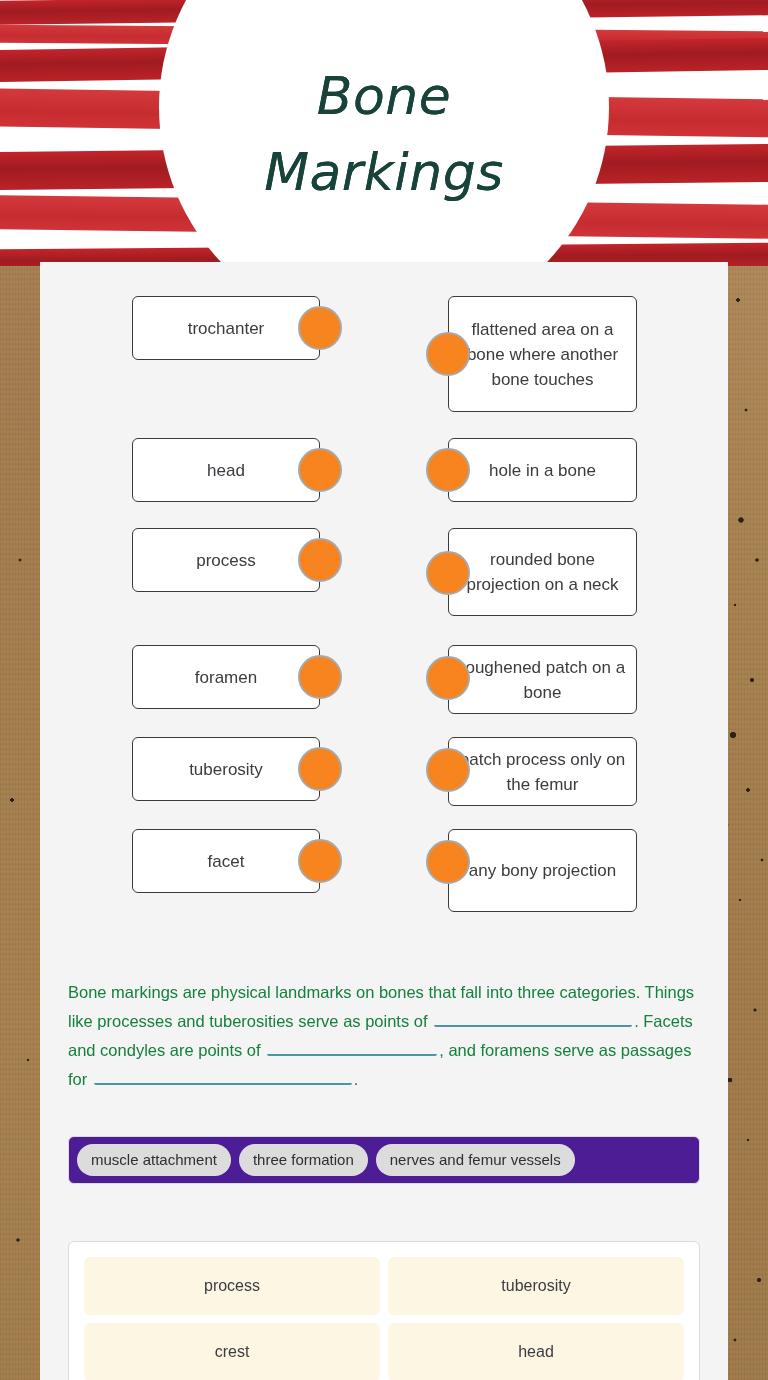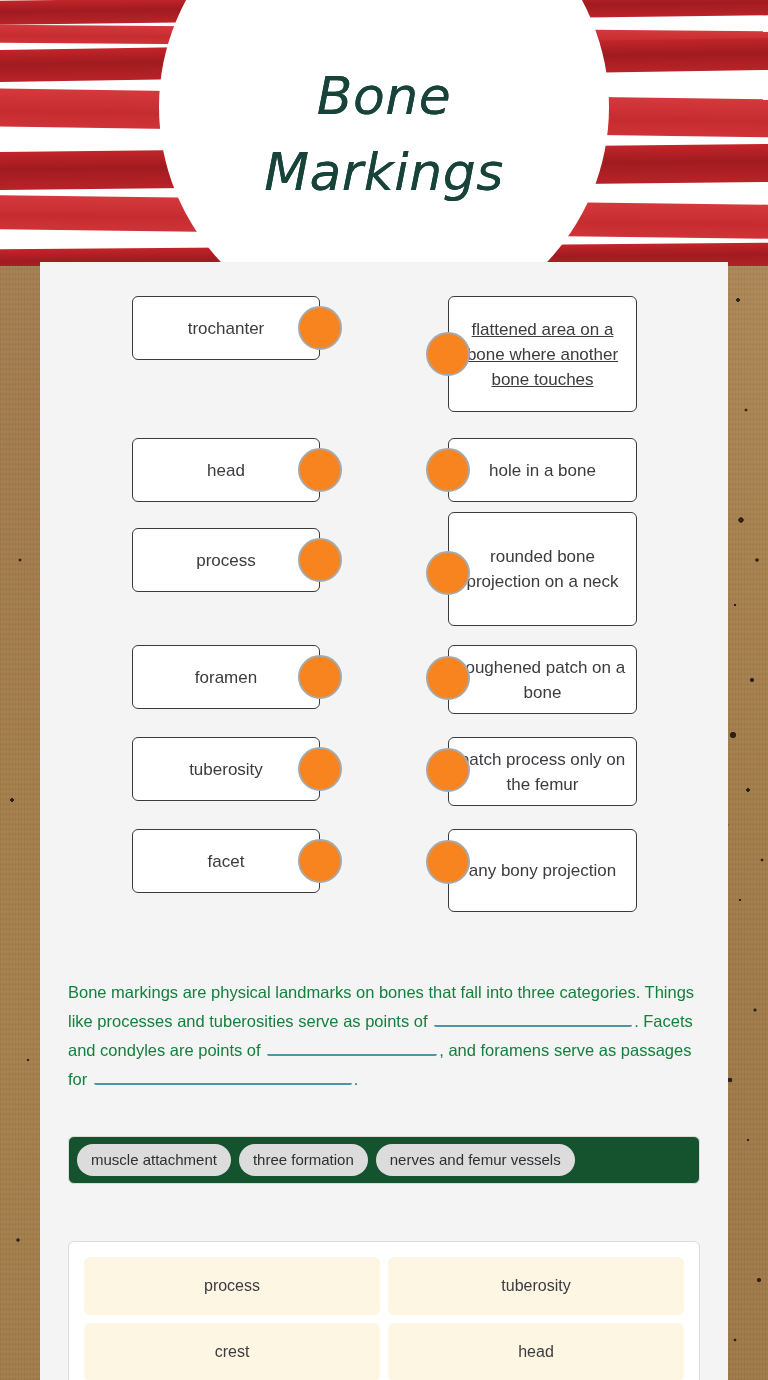--- a/index.html
+++ b/index.html
@@ -169,21 +169,21 @@
   .fib .blank.b2 { width: 170px; }
   .fib .blank.b3 { width: 258px; }
 
   
   .wordbank {
     position: absolute;
     left: 28px;
     top: 874px;
     width: 632px;
     min-height: 48px;
-    background: #14532d;
+    background: #4c1d95;
     border: 1px solid #dcdcdc;
     border-radius: 6px;
     display: flex;
     align-items: center;
     gap: 8px;
     padding: 0 8px;
   }
   .chip {
     background: #dcdcdc;
     color: #2f2f33;
@@ -271,31 +271,31 @@
       <div class="match-card left" style="top:475px; height:64px;">
         <span>tuberosity</span>
       </div>
       <div class="dot" style="left:258px; top:485px;"></div>
 
       <div class="match-card left" style="top:567px; height:64px;">
         <span>facet</span>
       </div>
       <div class="dot" style="left:258px; top:577px;"></div>
 
-      <div class="match-card right" style="top:34px; height:116px;text-decoration:underline;">
+      <div class="match-card right" style="top:34px; height:116px;">
         <span>flattened area on a bone where another bone touches</span>
       </div>
       <div class="dot" style="left:386px; top:70px;"></div>
 
       <div class="match-card right" style="top:176px; height:64px;">
         <span>hole in a bone</span>
       </div>
       <div class="dot" style="left:386px; top:186px;"></div>
 
-      <div class="match-card right" style="top:250px; height:114px;">
+      <div class="match-card right" style="top:266px; height:88px;">
         <span>rounded bone projection on a neck</span>
       </div>
       <div class="dot" style="left:386px; top:289px;"></div>
 
       <div class="match-card right" style="top:383px; height:69px;">
         <span>roughened patch on a bone</span>
       </div>
       <div class="dot" style="left:386px; top:394px;"></div>
 
       <div class="match-card right" style="top:475px; height:69px;">

